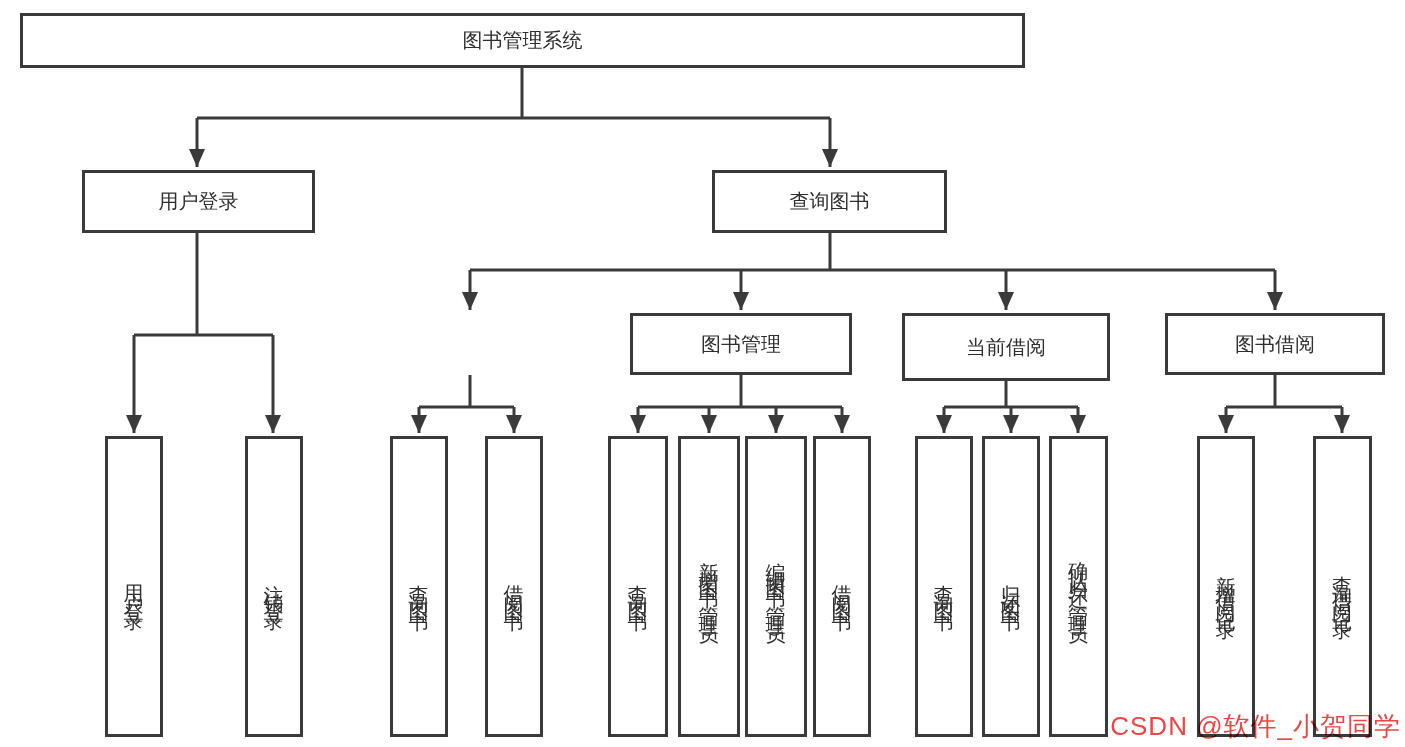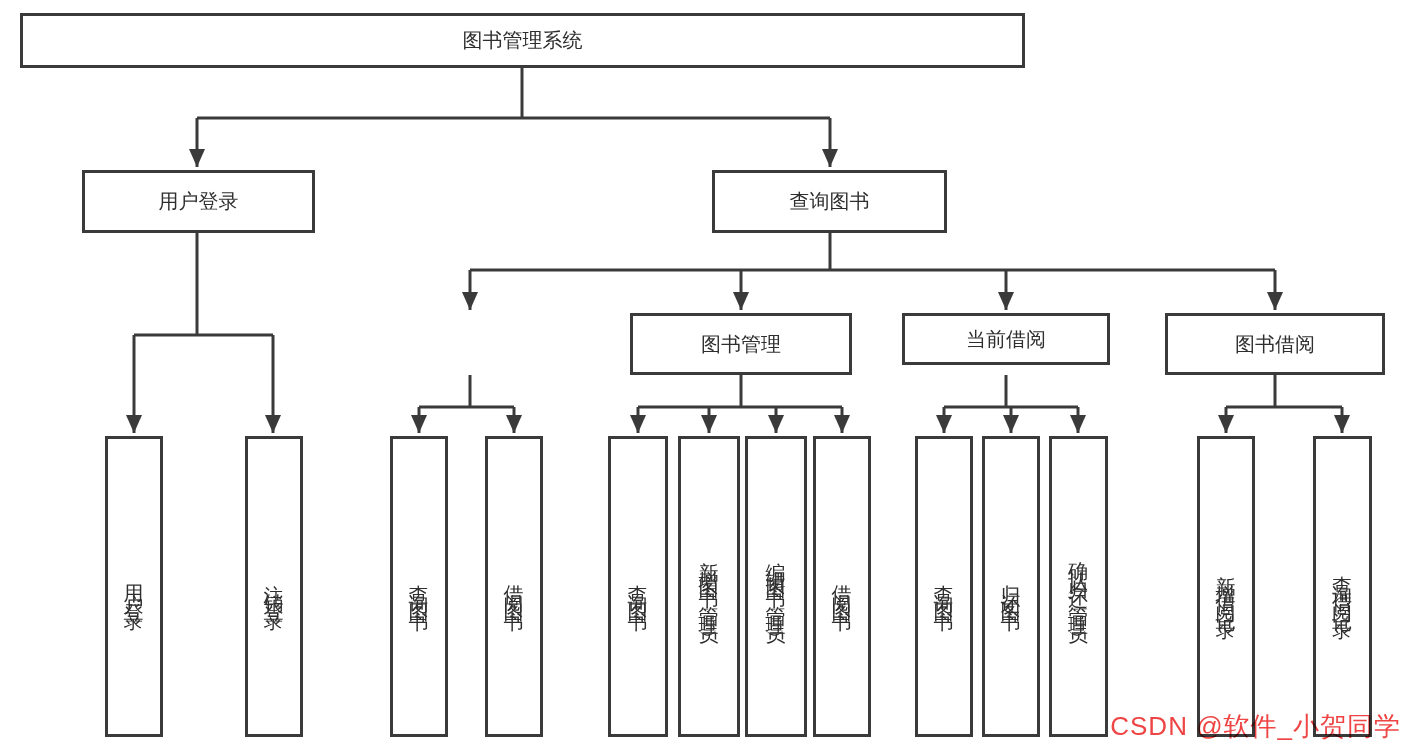--- a/index.html
+++ b/index.html
@@ -83,21 +83,21 @@
   <div class="box h" style="left:82px;top:170px;width:233px;height:63px">
     <span class="lbl">用户登录</span>
   </div>
   <div class="box h" style="left:712px;top:170px;width:235px;height:63px">
     <span class="lbl">查询图书</span>
   </div>
 
   <div class="box h" style="left:630px;top:313px;width:222px;height:62px">
     <span class="lbl">图书管理</span>
   </div>
-  <div class="box h" style="left:902px;top:313px;width:208px;height:52px">
+  <div class="box h" style="left:902px;top:313px;width:208px;height:68px">
     <span class="lbl">当前借阅</span>
   </div>
   <div class="box h" style="left:1165px;top:313px;width:220px;height:62px">
     <span class="lbl">图书借阅</span>
   </div>
 
   <div class="box v" style="left:105px;top:436px;width:58px;height:301px">
     <span class="lbl">用户登录</span>
   </div>
   <div class="box v" style="left:245px;top:436px;width:58px;height:301px">

